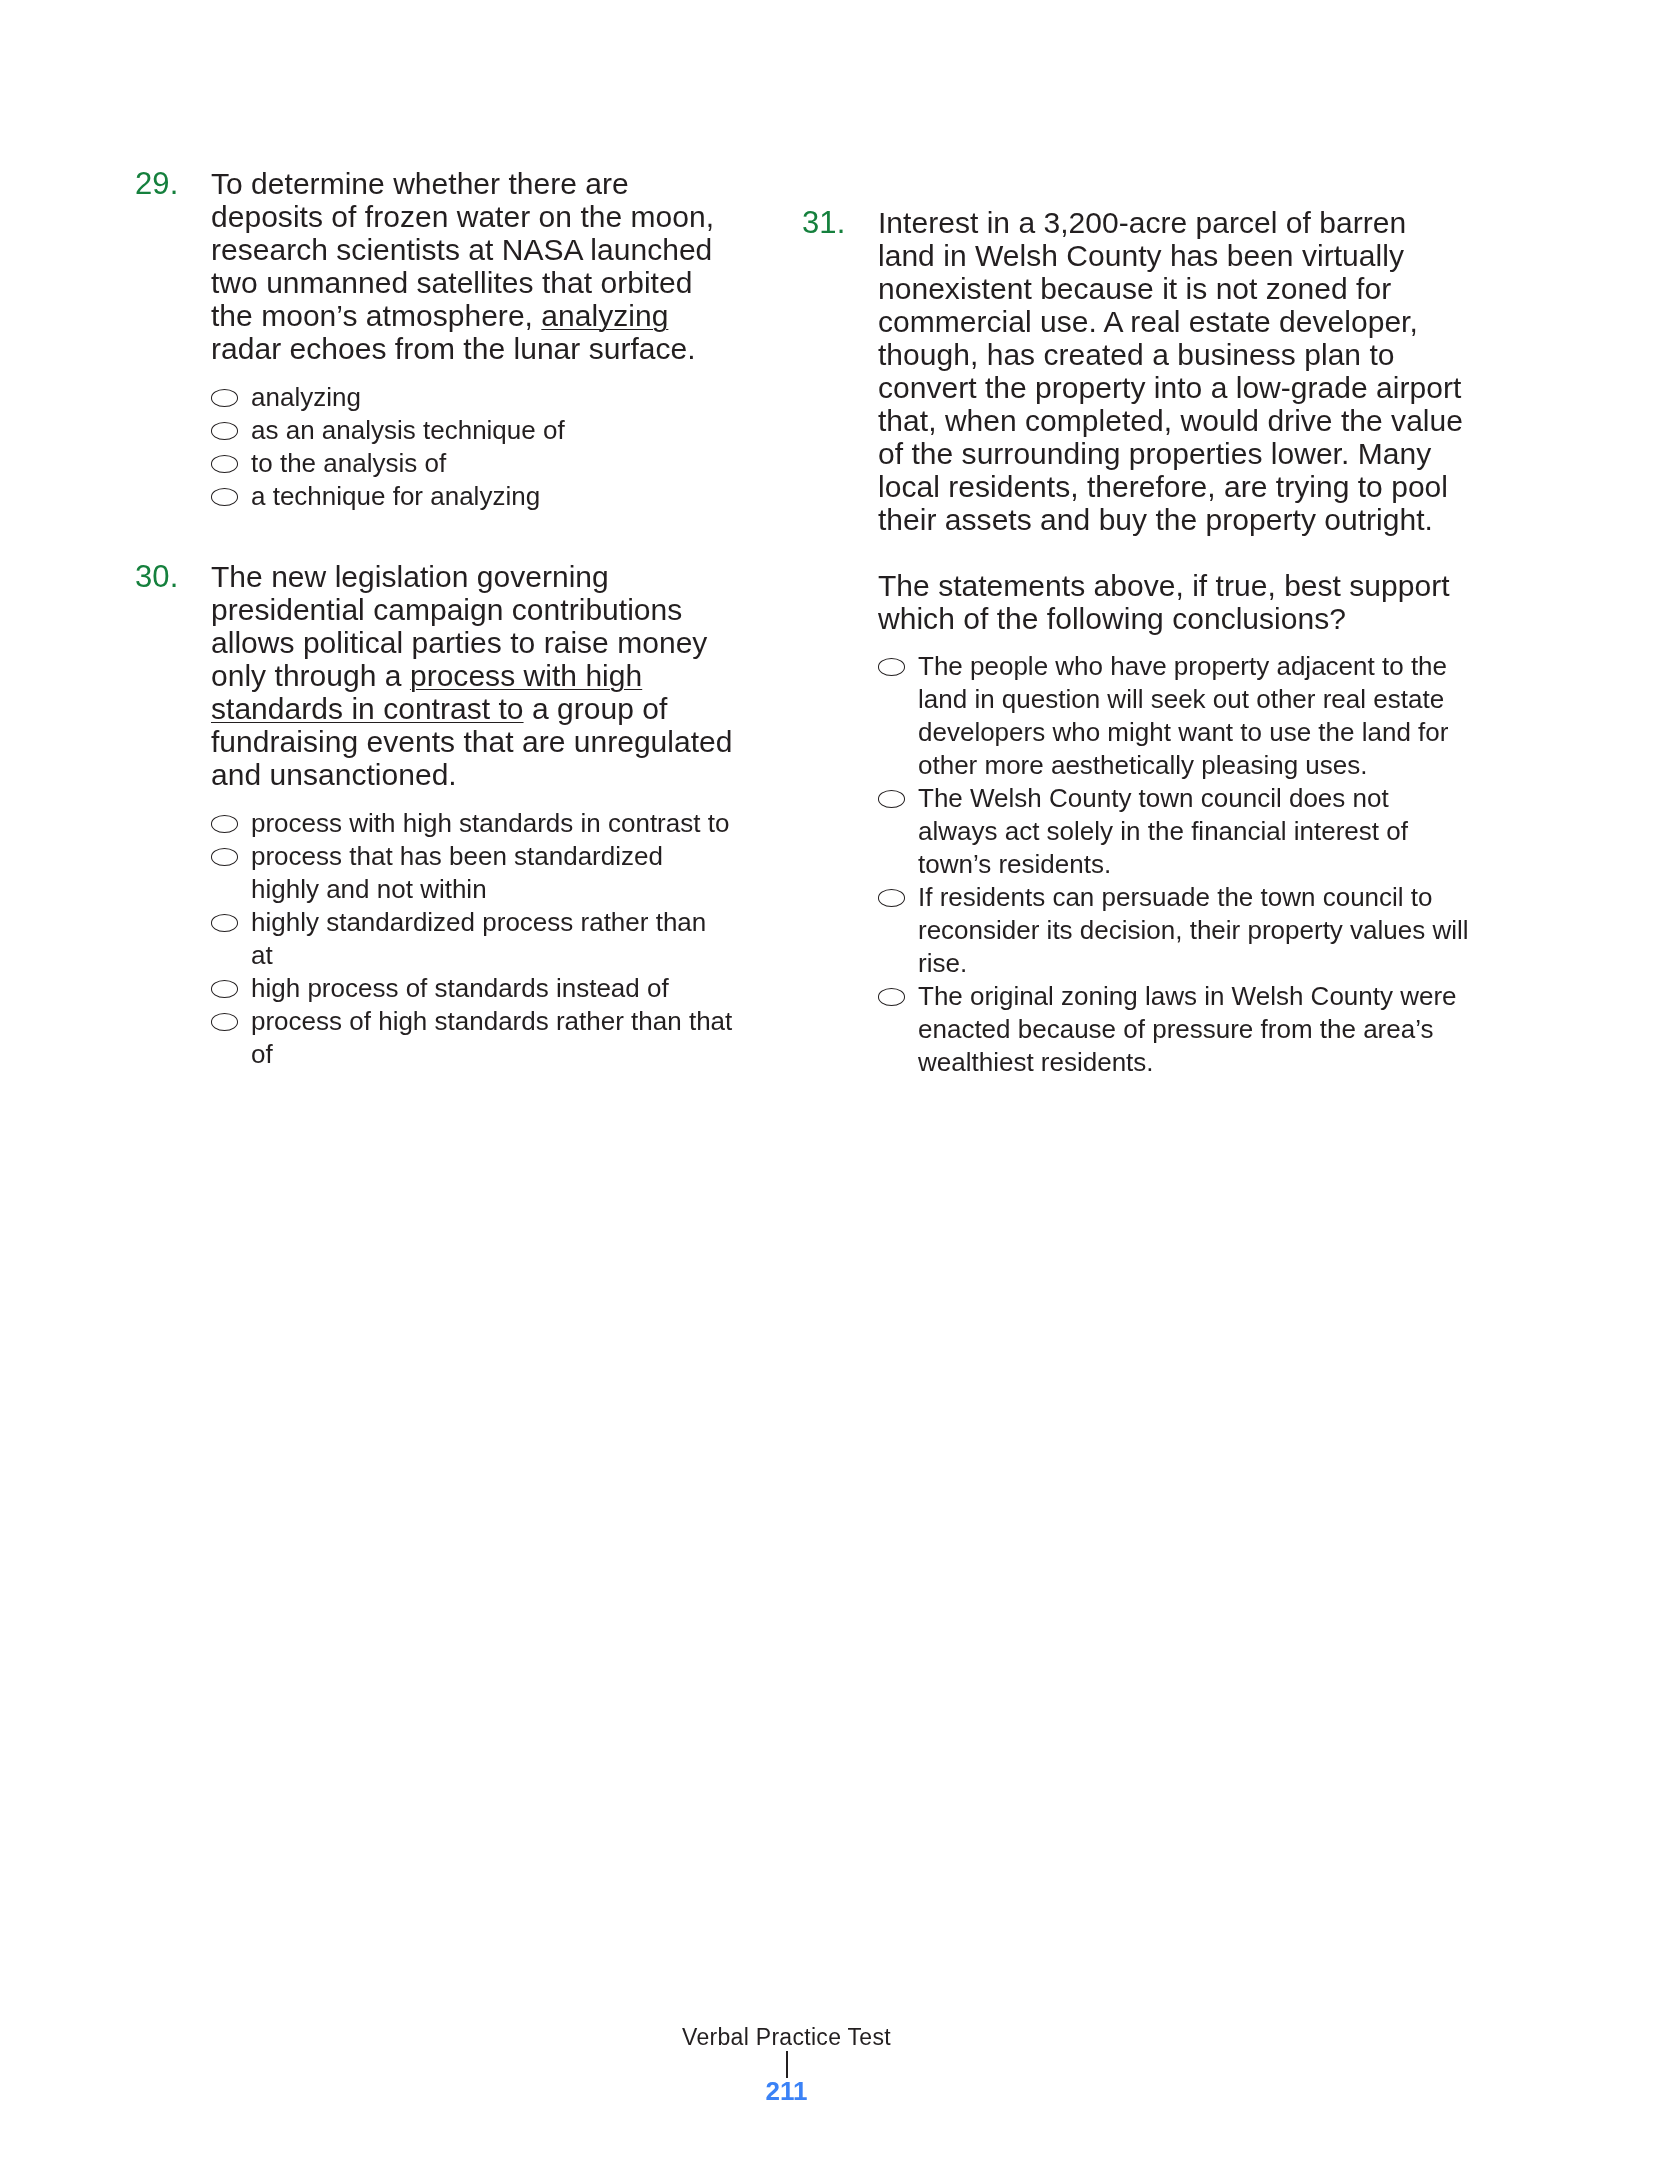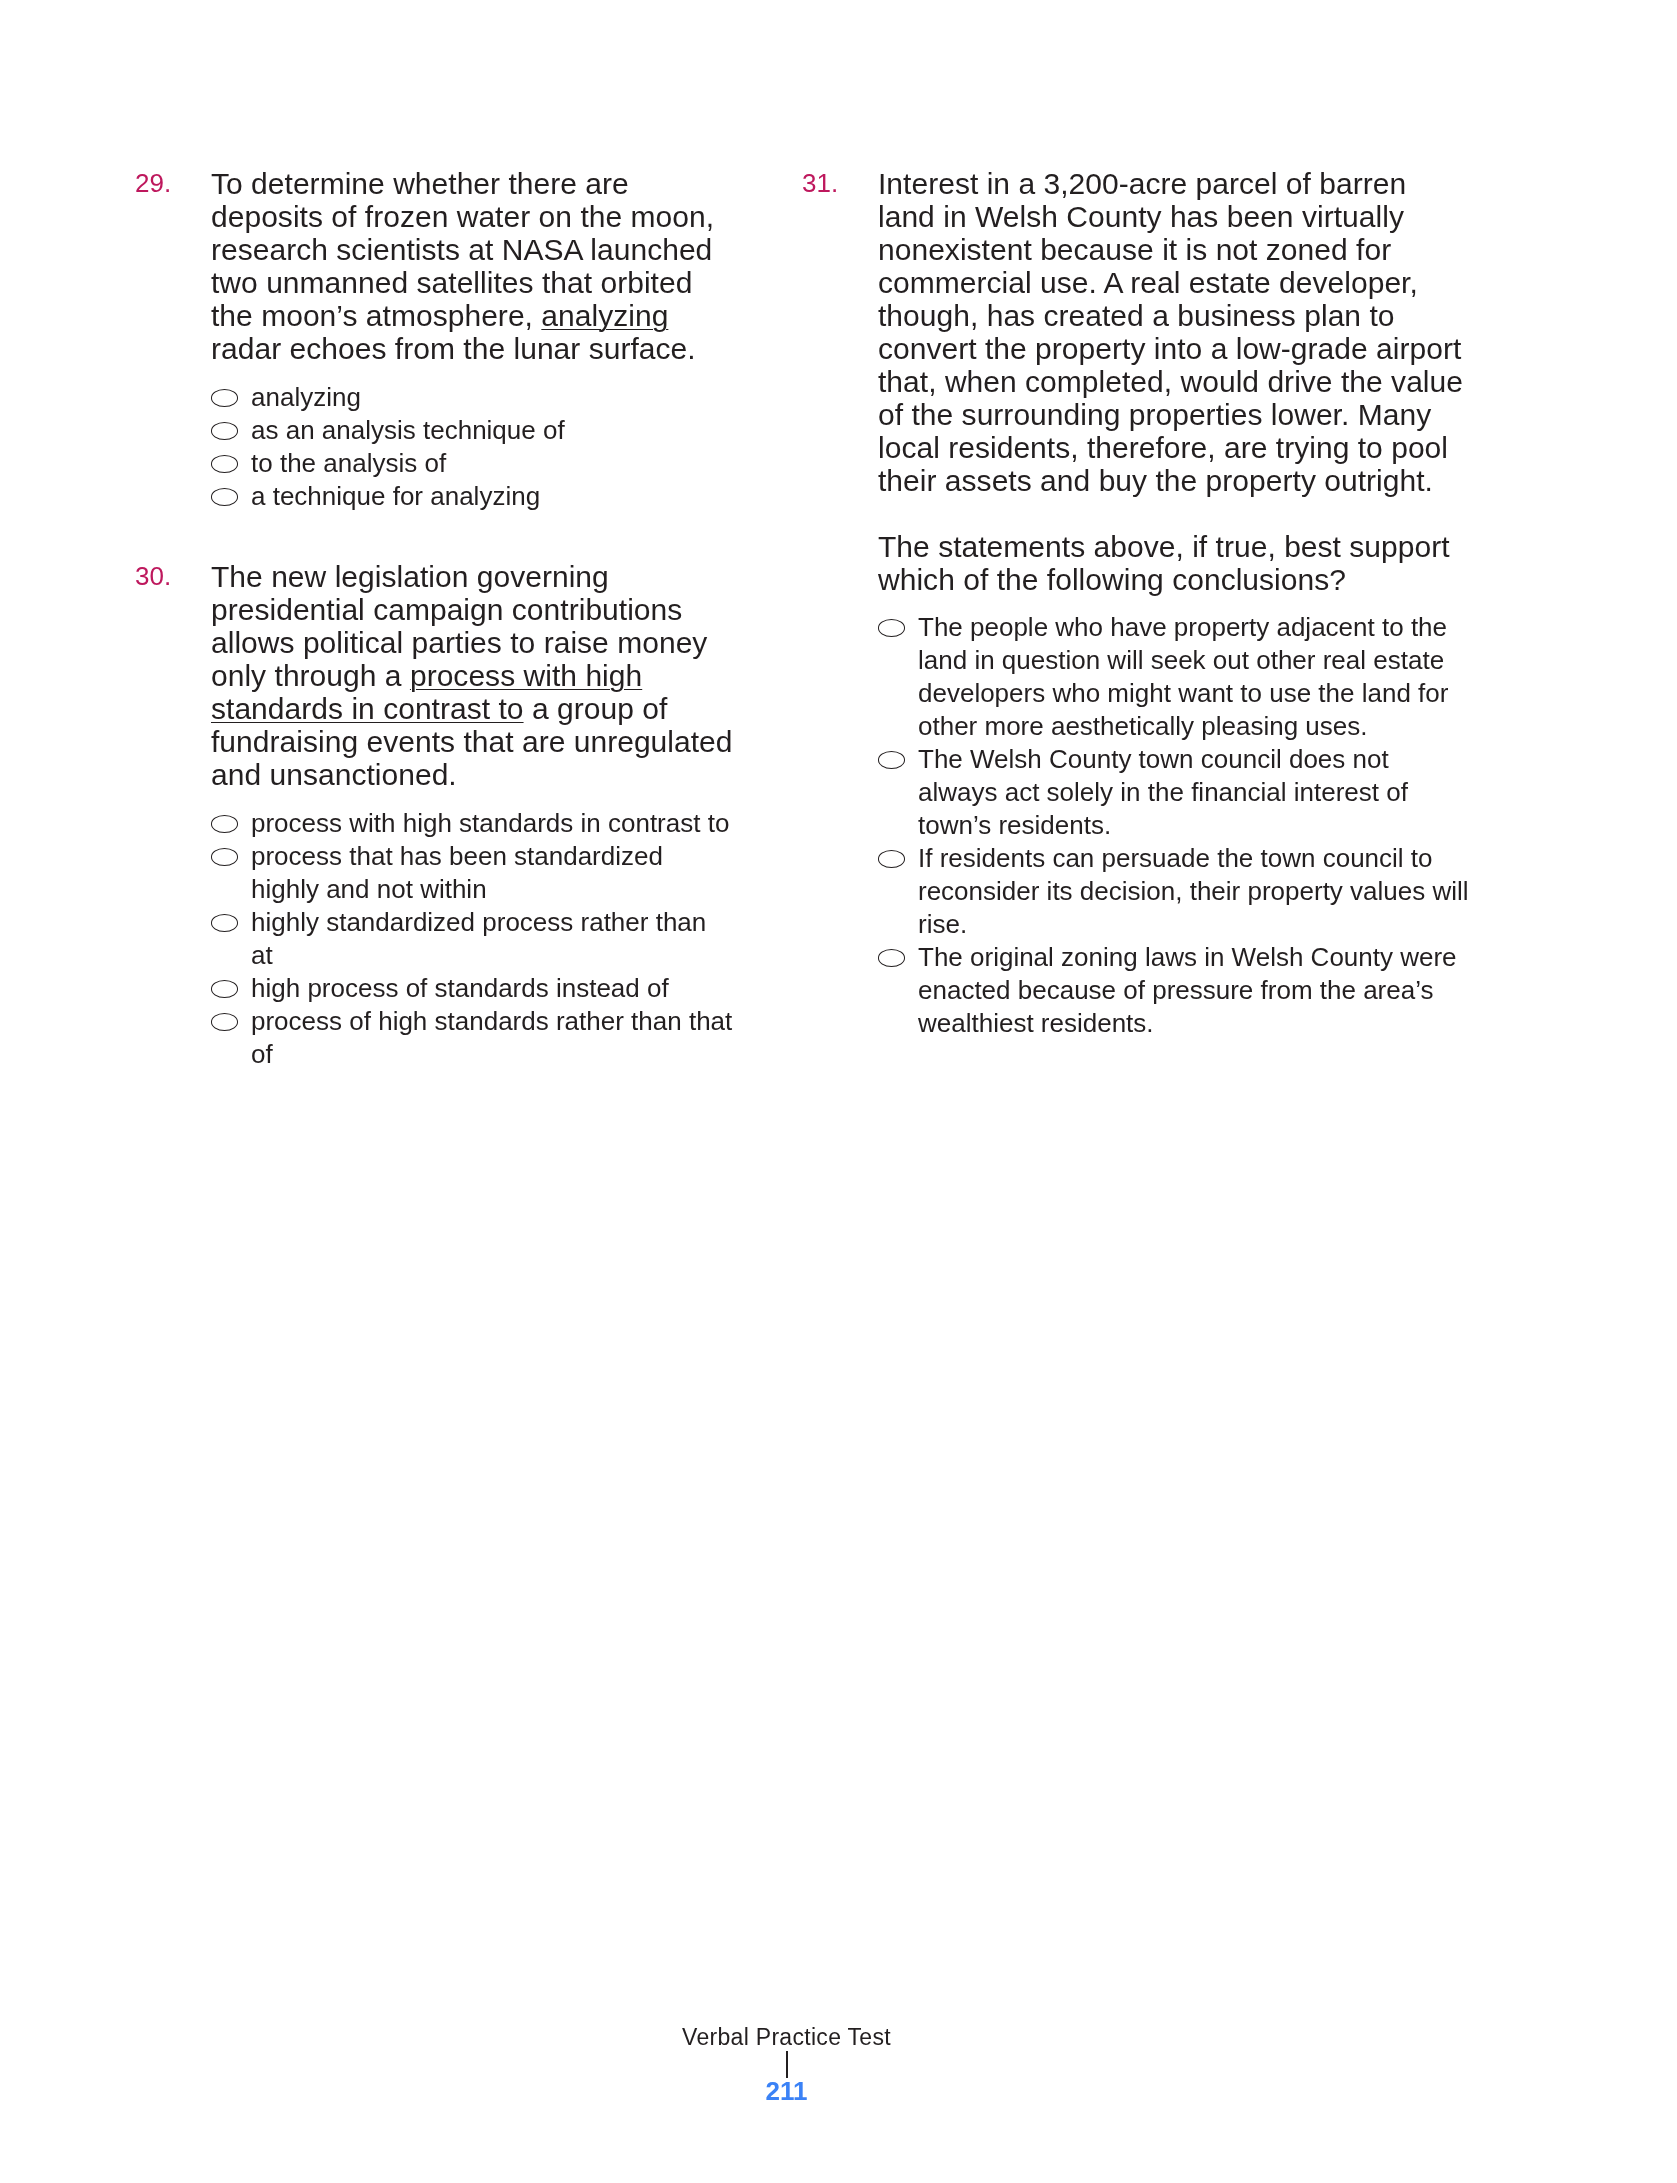--- a/index.html
+++ b/index.html
@@ -36,35 +36,36 @@
   .col {
     box-sizing: border-box;
   }
   .col-left {
     width: 735px;
     padding-left: 135px;
   }
   .col-right {
     width: 735px;
     padding-left: 67px;
+    margin-top: 39px;
   }
 
   
   .question {
     display: flex;
     flex-direction: row;
     align-items: flex-start;
   }
   .q-number {
     width: 76px;
     flex: 0 0 76px;
-    font-size: 26px;
+    font-size: 31px;
     line-height: 33px;
     letter-spacing: 0.1px;
-    color: #be185d;
+    color: #15803d;
   }
   .q-body {
     flex: 1 1 auto;
     min-width: 0;
   }
 
   .q-stem {
     font-size: 30px;
     line-height: 33px;
     color: #231f20;

